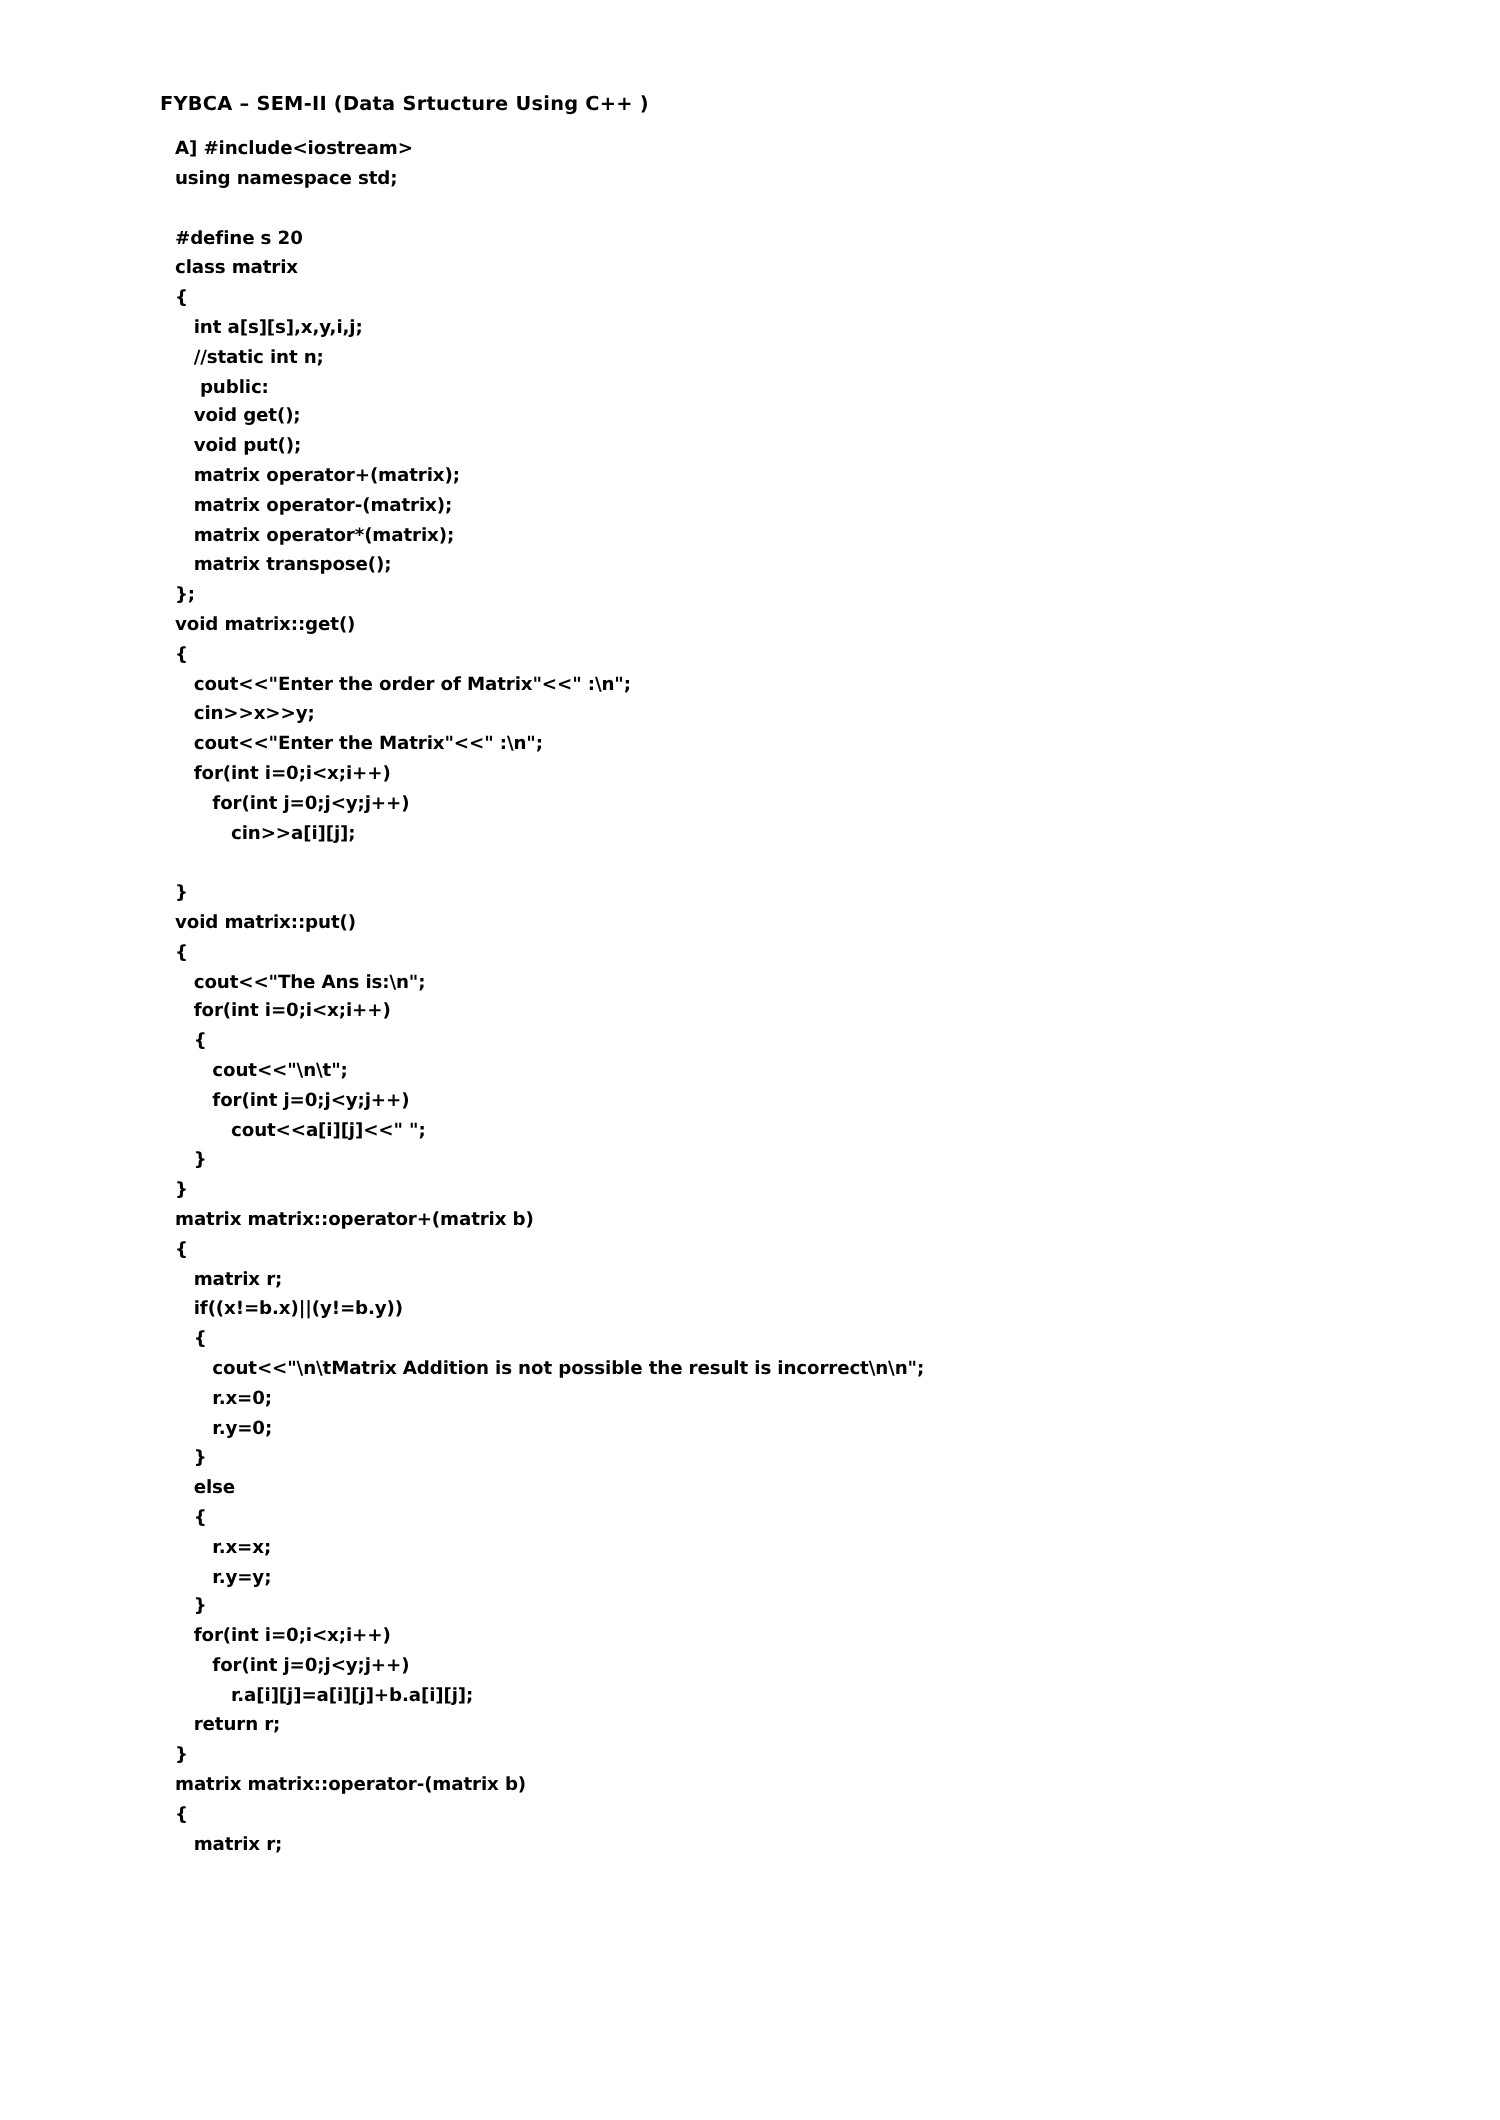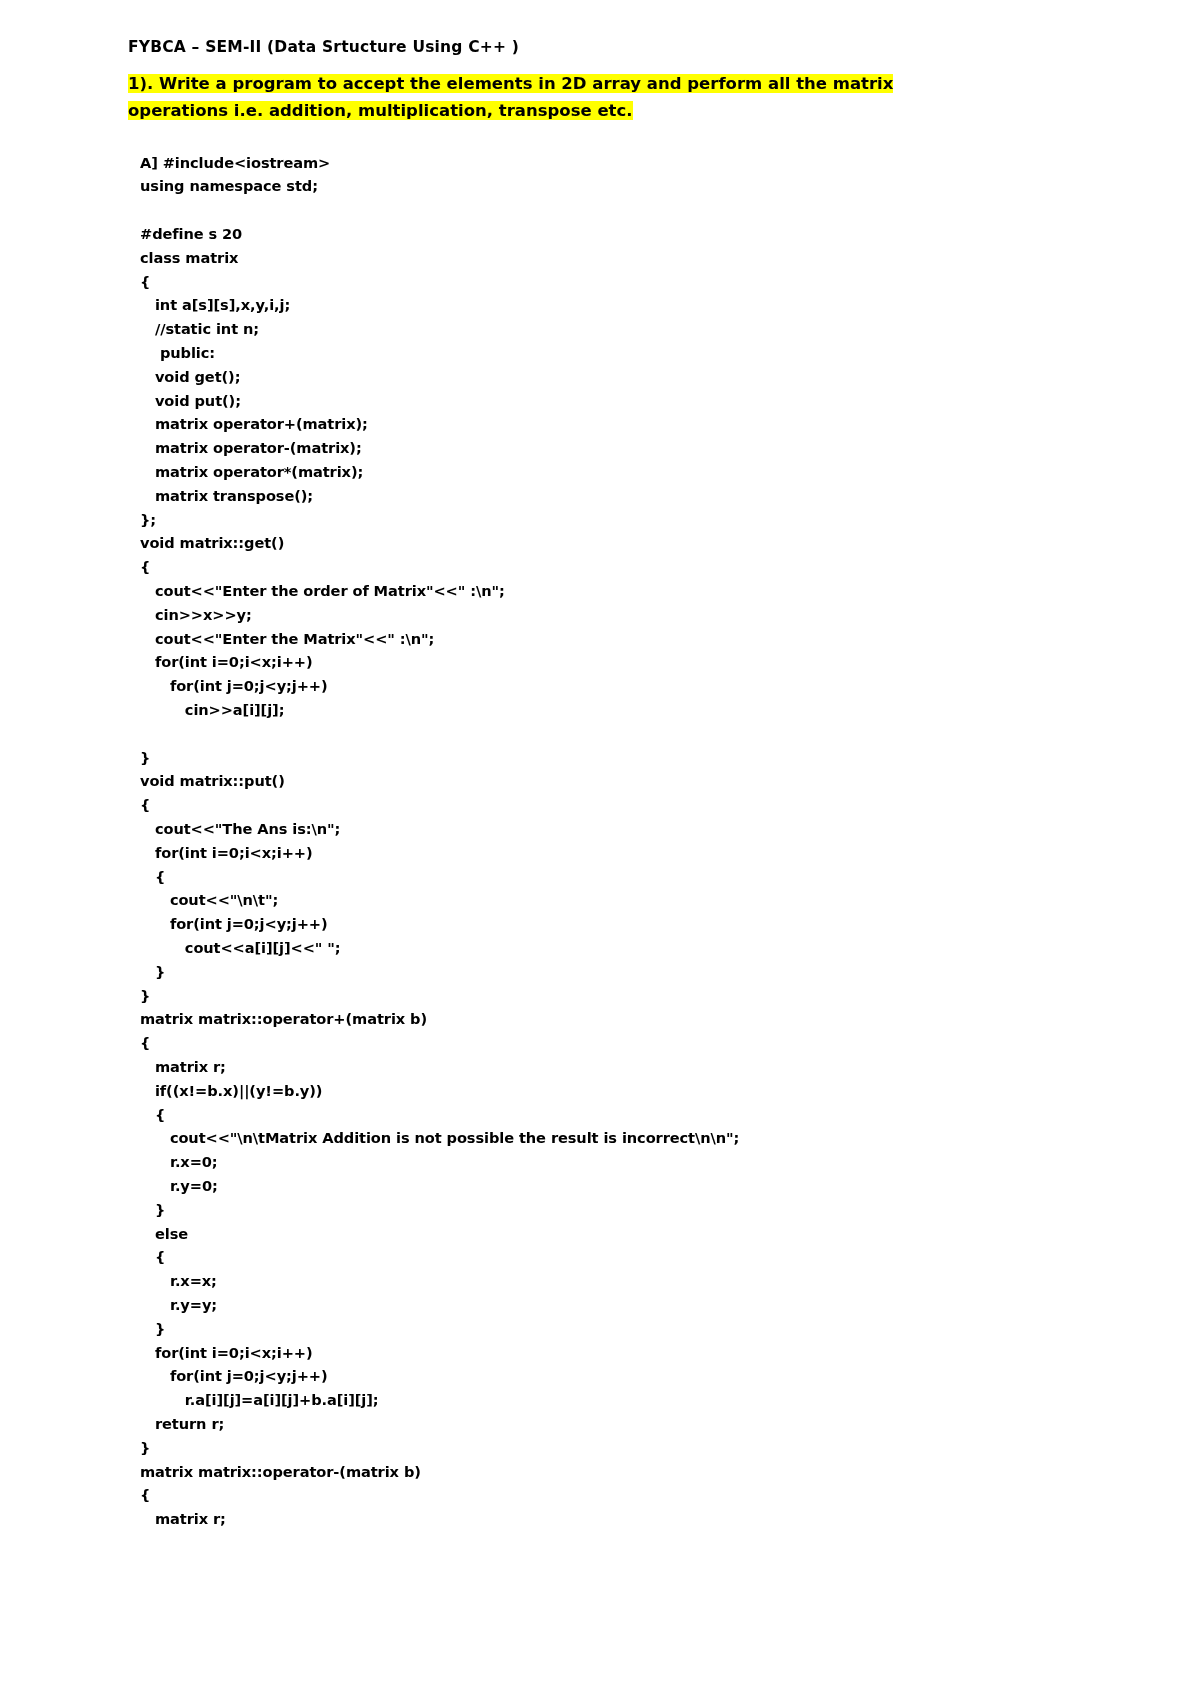--- a/index.html
+++ b/index.html
@@ -12,21 +12,21 @@
     height: 1696px;
     font-family: "DejaVu Sans", sans-serif;
     color: #000000;
   }
   .page {
     position: relative;
     width: 1200px;
     height: 1696px;
     background: #ffffff;
     box-sizing: border-box;
-    padding: 36px 128px 0 128px;
+    padding: 72px 128px 0 128px;
   }
   .doc-title {
     font-size: 15.5px;
     font-weight: bold;
     letter-spacing: 0.2px;
     line-height: 1.5;
     margin: 0 0 12px 0;
   }
   .question-block {
     font-size: 16.5px;
@@ -56,19 +56,16 @@
     min-height: 1.63em;
   }
 </style>
 </head>
 <body>
 
 <div class="page">
 
   <div class="doc-title">FYBCA – SEM-II (Data Srtucture Using C++ )</div>
 
-  <div class="question-block">
-    <span class="hl">1). Write a program to accept the elements in 2D array and perform all the matrix operations i.e. addition, multiplication, transpose etc.</span>
-  </div>
 
   <div class="code"><div class="code-line">A] #include&lt;iostream&gt;</div><div class="code-line">using namespace std;</div><div class="code-line blank">&nbsp;</div><div class="code-line">#define s 20</div><div class="code-line">class matrix</div><div class="code-line">{</div><div class="code-line">   int a[s][s],x,y,i,j;</div><div class="code-line">   //static int n;</div><div class="code-line">    public:</div><div class="code-line">   void get();</div><div class="code-line">   void put();</div><div class="code-line">   matrix operator+(matrix);</div><div class="code-line">   matrix operator-(matrix);</div><div class="code-line">   matrix operator*(matrix);</div><div class="code-line">   matrix transpose();</div><div class="code-line">};</div><div class="code-line">void matrix::get()</div><div class="code-line">{</div><div class="code-line">   cout&lt;&lt;"Enter the order of Matrix"&lt;&lt;" :\n";</div><div class="code-line">   cin&gt;&gt;x&gt;&gt;y;</div><div class="code-line">   cout&lt;&lt;"Enter the Matrix"&lt;&lt;" :\n";</div><div class="code-line">   for(int i=0;i&lt;x;i++)</div><div class="code-line">      for(int j=0;j&lt;y;j++)</div><div class="code-line">         cin&gt;&gt;a[i][j];</div><div class="code-line blank">&nbsp;</div><div class="code-line">}</div><div class="code-line">void matrix::put()</div><div class="code-line">{</div><div class="code-line">   cout&lt;&lt;"The Ans is:\n";</div><div class="code-line">   for(int i=0;i&lt;x;i++)</div><div class="code-line">   {</div><div class="code-line">      cout&lt;&lt;"\n\t";</div><div class="code-line">      for(int j=0;j&lt;y;j++)</div><div class="code-line">         cout&lt;&lt;a[i][j]&lt;&lt;" ";</div><div class="code-line">   }</div><div class="code-line">}</div><div class="code-line">matrix matrix::operator+(matrix b)</div><div class="code-line">{</div><div class="code-line">   matrix r;</div><div class="code-line">   if((x!=b.x)||(y!=b.y))</div><div class="code-line">   {</div><div class="code-line">      cout&lt;&lt;"\n\tMatrix Addition is not possible the result is incorrect\n\n";</div><div class="code-line">      r.x=0;</div><div class="code-line">      r.y=0;</div><div class="code-line">   }</div><div class="code-line">   else</div><div class="code-line">   {</div><div class="code-line">      r.x=x;</div><div class="code-line">      r.y=y;</div><div class="code-line">   }</div><div class="code-line">   for(int i=0;i&lt;x;i++)</div><div class="code-line">      for(int j=0;j&lt;y;j++)</div><div class="code-line">         r.a[i][j]=a[i][j]+b.a[i][j];</div><div class="code-line">   return r;</div><div class="code-line">}</div><div class="code-line">matrix matrix::operator-(matrix b)</div><div class="code-line">{</div><div class="code-line">   matrix r;</div></div>
 
 </div>
 
 </body></html>

